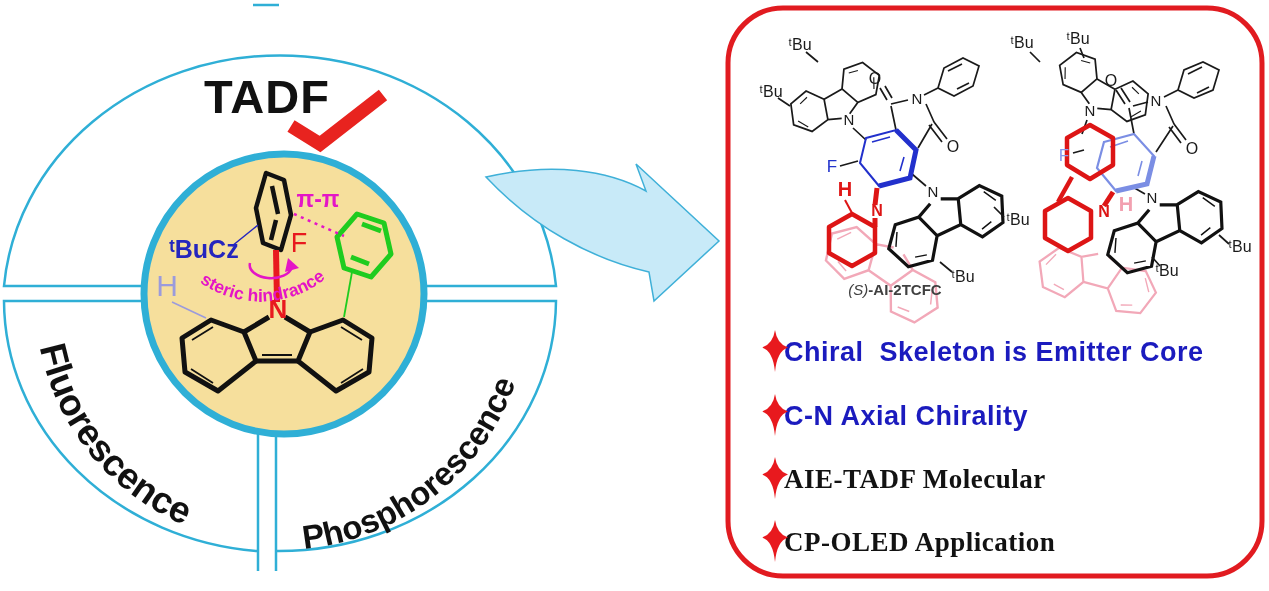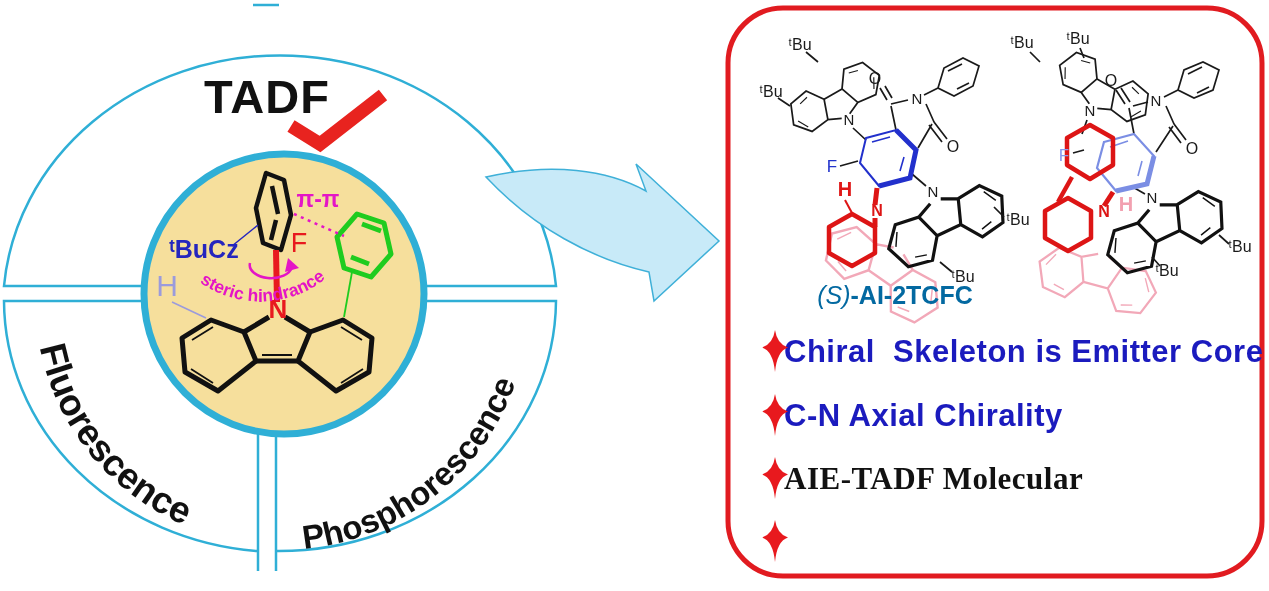--- a/index.html
+++ b/index.html
@@ -1,24 +1,24 @@
 <!DOCTYPE html>
 <html><head>
 <meta charset="utf-8">
 <style>
   html,body{margin:0;padding:0;background:#fff;}
   .scene{position:relative;width:1269px;height:591px;background:#fff;overflow:hidden;
          font-family:"Liberation Sans","DejaVu Sans",sans-serif;}
   .scene svg{position:absolute;left:0;top:0;}
   svg text{font-family:"Liberation Sans","DejaVu Sans",sans-serif;}
   .bullet-row{position:absolute;display:flex;align-items:center;height:44px;}
-  .bullet-label{margin-left:22px;font-size:31px;font-weight:bold;white-space:pre;letter-spacing:.5px;}
+  .bullet-label{margin-left:22px;font-size:27px;font-weight:bold;white-space:pre;letter-spacing:.5px;}
   .bullet-blue .bullet-label{color:#1B1BBE;}
   .bullet-black .bullet-label{color:#121212;font-family:Liberation Serif, serif;}
-  .mol-name{position:absolute;width:180px;text-align:center;font-size:25px;color:#0369a1;}
+  .mol-name{position:absolute;width:180px;text-align:center;font-size:15px;color:#404040;}
   .mol-name .stereo{font-style:italic;font-weight:400;}
   .mol-name .nm{font-weight:bold;}
 </style>
 </head>
 <body>
 
 <div class="scene">
 
 <svg width="1269" height="591" viewBox="0 0 1269 591">
   <defs>
@@ -176,15 +176,16 @@
 <div class="bullet-row bullet-black" style="left:762px;top:457px;">
   <svg width="26" height="42" viewBox="0 0 26 42">
         <path d="M 13 0 Q 15 14 26 17.5 Q 15 21 13 42 Q 11 21 0 17.5 Q 11 14 13 0 Z" fill="#E8191E"></path>
       </svg>
   <span class="bullet-label">AIE-TADF Molecular</span>
 </div>
 <div class="bullet-row bullet-black" style="left:762px;top:520px;">
   <svg width="26" height="42" viewBox="0 0 26 42">
         <path d="M 13 0 Q 15 14 26 17.5 Q 15 21 13 42 Q 11 21 0 17.5 Q 11 14 13 0 Z" fill="#E8191E"></path>
       </svg>
+  <span class="bullet-label">CP-OLED Application</span>
 </div>
 
 </div>
 
 </body></html>

